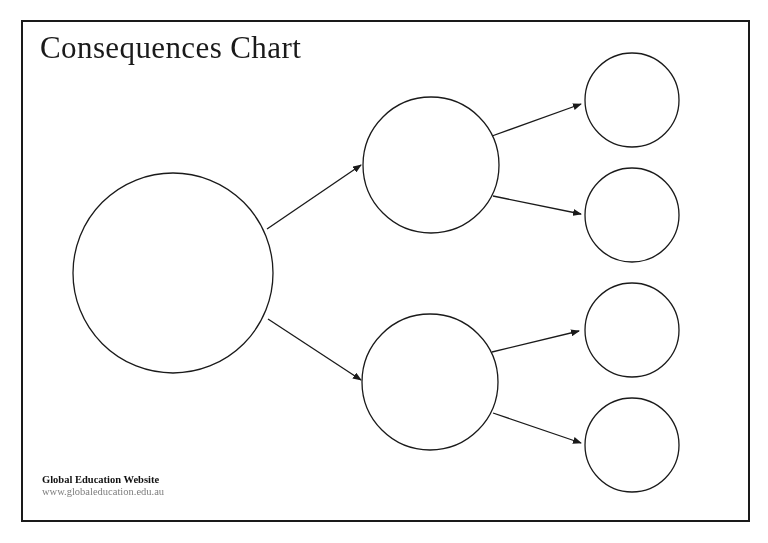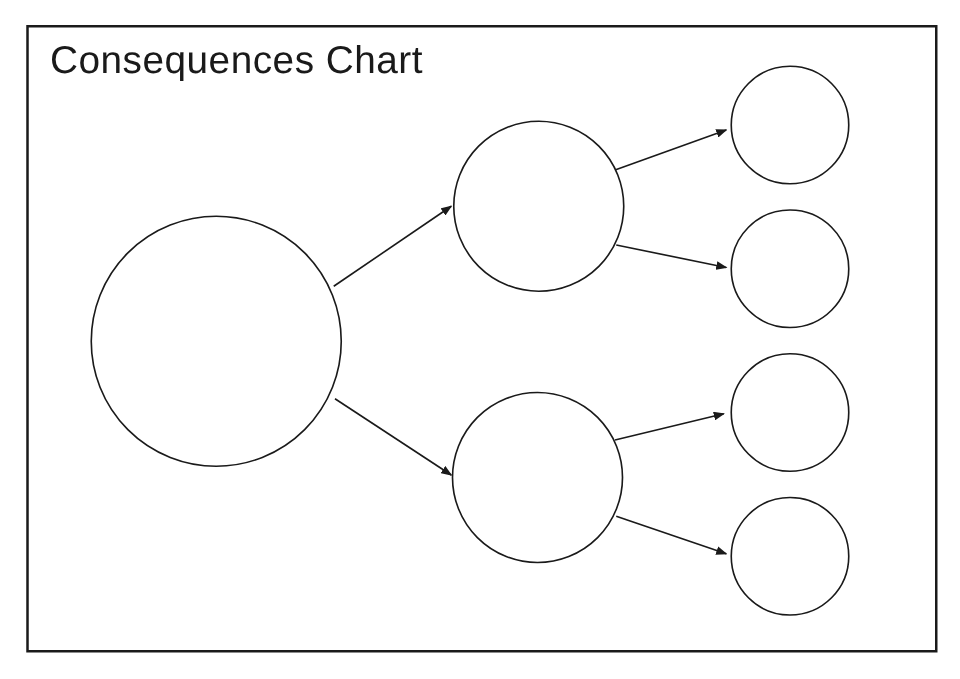--- a/index.html
+++ b/index.html
@@ -5,21 +5,21 @@
   :root{
     --stroke:#1a1a1a;
     --url-color:#7d7d7d;
   }
   html,body{margin:0;padding:0;background:#fff;}
   .page{
     position:relative;
     width:768px;height:543px;
     background:#fff;
     overflow:hidden;
-    font-family:Liberation Sans, sans-serif;
+    font-family:Liberation Serif, serif;
   }
   .canvas{position:absolute;left:0;top:0;width:768px;height:543px;display:block;}
   .border-rect{fill:none;stroke:var(--stroke);stroke-width:2;}
   .node{fill:#fff;stroke:var(--stroke);stroke-width:1.3;}
   .edge{stroke:var(--stroke);stroke-width:1.3;}
   .arrowhead{fill:var(--stroke);}
   .title{
     position:absolute;left:40px;top:32px;margin:0;
     font-size:31px;font-weight:400;letter-spacing:0.4px;
     color:var(--stroke);line-height:1;
@@ -54,14 +54,18 @@
         <circle cx="430" cy="382" r="68" class="node"></circle>
         <circle cx="632" cy="100" r="47" class="node"></circle>
         <circle cx="632" cy="215" r="47" class="node"></circle>
         <circle cx="632" cy="330" r="47" class="node"></circle>
         <circle cx="632" cy="445" r="47" class="node"></circle>
       </g>
   </svg>
 
   <h1 class="title">Consequences Chart</h1>
 
+  <div class="footer">
+    <div class="site-name">Global Education Website</div>
+    <div class="site-url">www.globaleducation.edu.au</div>
+  </div>
 
 </div>
 
 </body></html>

